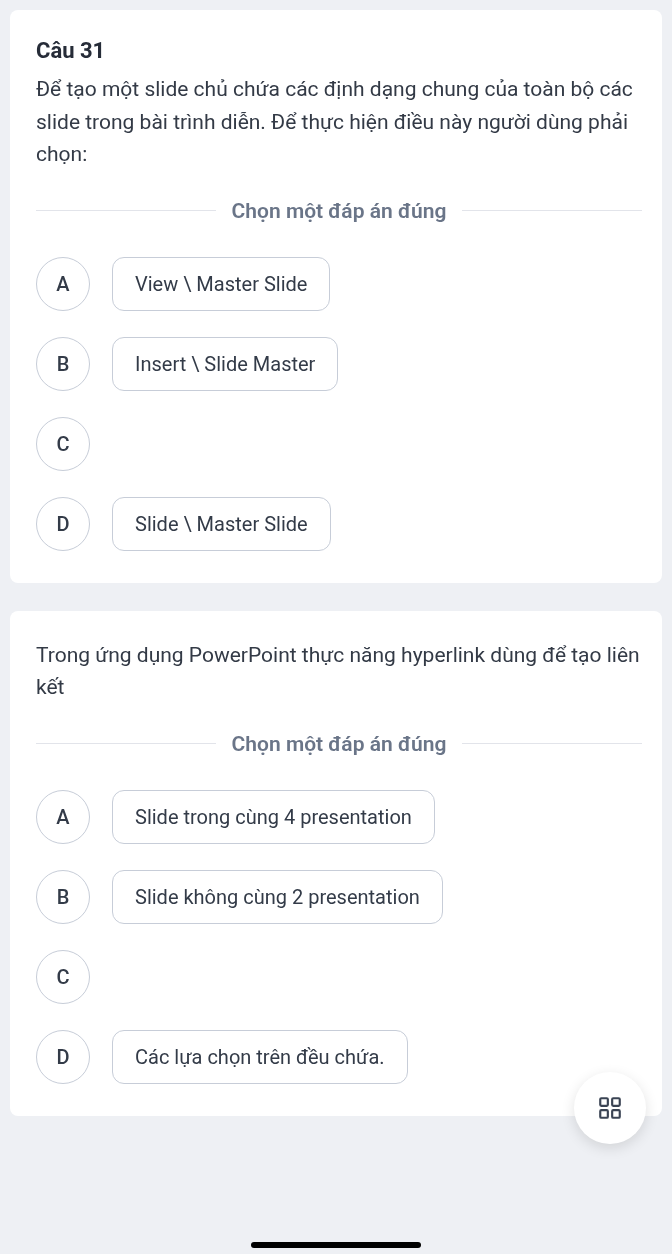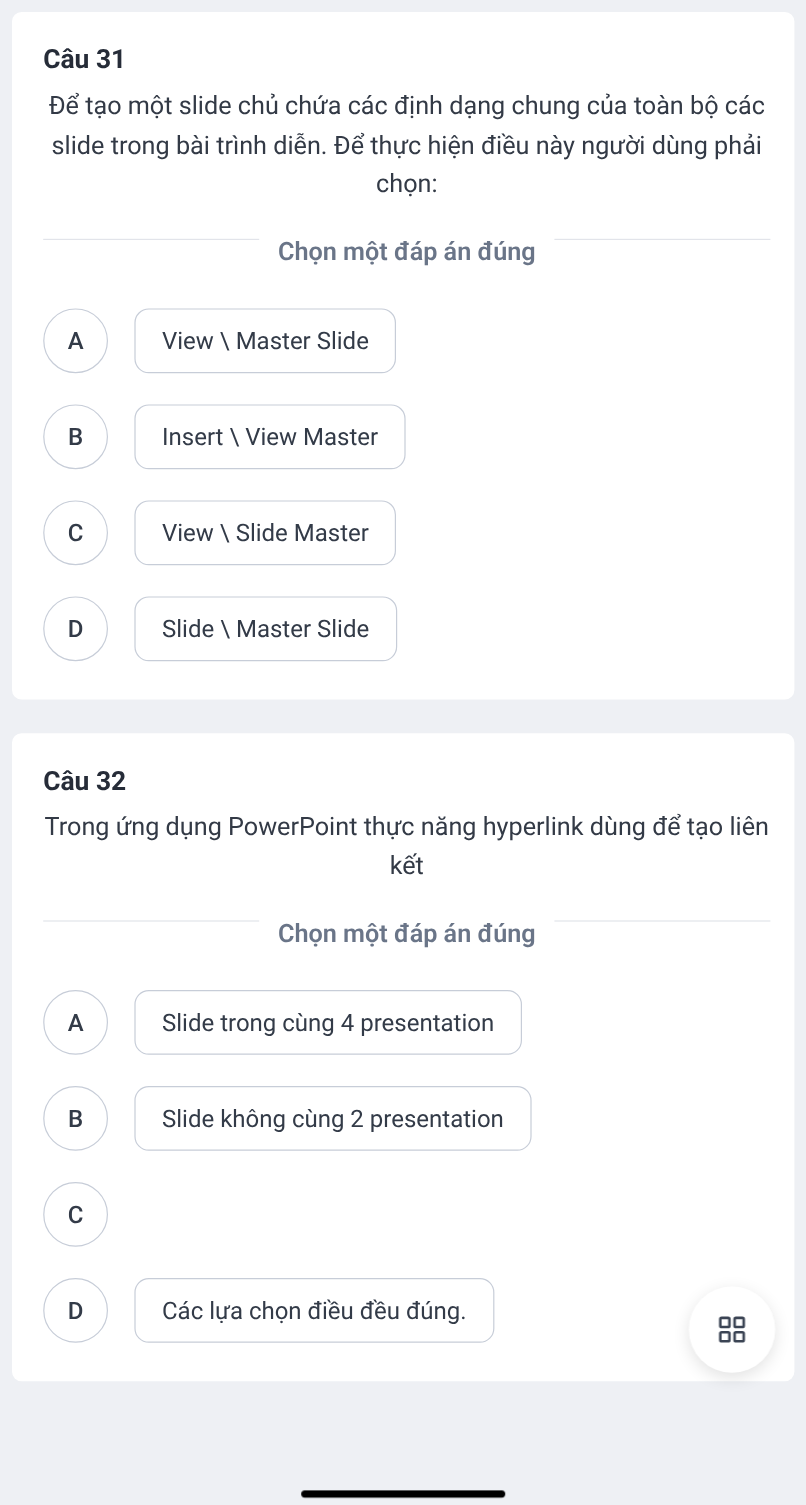--- a/index.html
+++ b/index.html
@@ -19,24 +19,24 @@
     font-size: 22px;
     font-weight: 700;
     color: #262c38;
     margin-bottom: 10px;
   }
   .q-text {
     font-size: 21px;
     line-height: 1.55;
     color: #333a46;
     margin-bottom: 28px;
-    text-align: center;
   }
   .divider-row {
     display: flex;
+    align-items: center;
     margin-bottom: 34px;
   }
   .divider-line {
     flex: 1;
     height: 1px;
     background: #e2e4ea;
   }
   .divider-label {
     font-size: 21px;
     font-weight: 600;
@@ -113,56 +113,54 @@
     <div class="divider-label">Chọn một đáp án đúng</div>
     <div class="divider-line"></div>
   </div>
   <div class="options">
     <div class="option-row">
       <div class="option-letter">A</div>
       <div class="option-text">View \ Master Slide</div>
     </div>
     <div class="option-row">
       <div class="option-letter">B</div>
-      <div class="option-text">Insert \ View Master</div>
+      <div class="option-text">Insert \ Slide Master</div>
     </div>
     <div class="option-row">
       <div class="option-letter">C</div>
-      <div class="option-text">View \ Slide Master</div>
     </div>
     <div class="option-row">
       <div class="option-letter">D</div>
       <div class="option-text">Slide \ Master Slide</div>
     </div>
   </div>
 </div>
 
 <div class="card">
-  <div class="q-title">Câu 32</div>
   <div class="q-text">Trong ứng dụng PowerPoint thực năng hyperlink dùng để tạo liên kết</div>
   <div class="divider-row">
     <div class="divider-line"></div>
     <div class="divider-label">Chọn một đáp án đúng</div>
     <div class="divider-line"></div>
   </div>
   <div class="options">
     <div class="option-row">
       <div class="option-letter">A</div>
       <div class="option-text">Slide trong cùng 4 presentation</div>
     </div>
     <div class="option-row">
       <div class="option-letter">B</div>
       <div class="option-text">Slide không cùng 2 presentation</div>
     </div>
     <div class="option-row">
       <div class="option-letter">C</div>
     </div>
     <div class="option-row">
       <div class="option-letter">D</div>
-      <div class="option-text">Các lựa chọn điều đều đúng.</div>
+      <div class="option-text">Các lựa chọn trên đều chứa.</div>
     </div>
   </div>
 </div>
 
 <div class="fab">
   <svg viewBox="0 0 24 24" fill="none" stroke="#3b4454" stroke-width="2">
     <rect x="3" y="3" width="7" height="7" rx="1"></rect>
     <rect x="14" y="3" width="7" height="7" rx="1"></rect>
     <rect x="3" y="14" width="7" height="7" rx="1"></rect>
     <rect x="14" y="14" width="7" height="7" rx="1"></rect>

